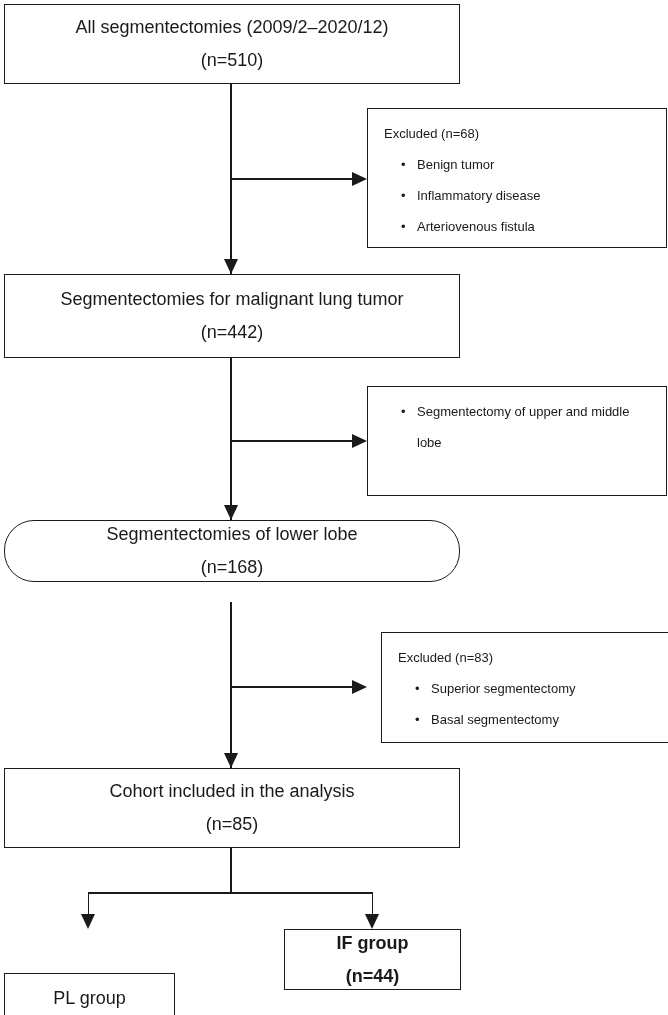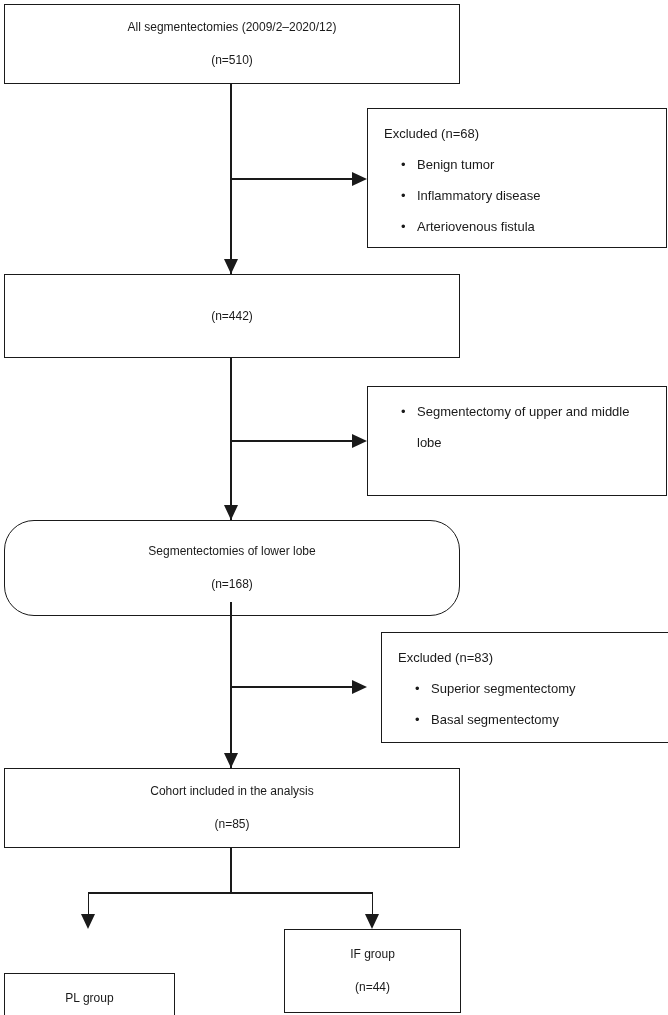--- a/index.html
+++ b/index.html
@@ -21,21 +21,21 @@
     box-sizing: border-box;
     border: 1.5px solid #1a1a1a;
     background: #ffffff;
   }
   .main-box {
     display: flex;
     flex-direction: column;
     justify-content: center;
     align-items: center;
     text-align: center;
-    font-size: 12px;
+    font-size: 18px;
   }
   .main-box .bline {
     line-height: 33px;
     white-space: nowrap;
   }
   .excl-box {
     font-size: 13px;
     padding: 9px 8px 0 16px;
   }
   .excl-title {
@@ -83,24 +83,25 @@
 <body>
 
 <div class="canvas">
 
   <div class="box main-box" style="left:4px; top:4px; width:456px; height:80px;">
     <div class="bline">All segmentectomies (2009/2–2020/12)</div>
     <div class="bline">(n=510)</div>
   </div>
 
   <div class="box main-box" style="left:4px; top:274px; width:456px; height:84px;">
+    <div class="bline">Segmentectomies for malignant lung tumor</div>
     <div class="bline">(n=442)</div>
   </div>
 
-  <div class="box main-box" style="left:4px; top:520px; width:456px; height:96px;border-radius:30px;">
+  <div class="box main-box" style="left:4px; top:520px; width:456px; height:62px;border-radius:30px;">
     <div class="bline">Segmentectomies of lower lobe</div>
     <div class="bline">(n=168)</div>
   </div>
 
   <div class="box main-box" style="left:4px; top:768px; width:456px; height:80px;">
     <div class="bline">Cohort included in the analysis</div>
     <div class="bline">(n=85)</div>
   </div>
 
   <div class="box excl-box" style="left:367px; top:108px; width:300px; height:140px;">
@@ -142,21 +143,21 @@
         <span class="btext">Basal segmentectomy</span>
       </li>
     </ul>
   </div>
 
   <div class="box main-box" style="left:4px; top:929px; width:171px; height:84px;margin-top:44px;">
     <div class="bline">PL group</div>
     <div class="bline">(n=41)</div>
   </div>
 
-  <div class="box main-box" style="left:284px; top:929px; width:177px; height:84px;">
+  <div class="box main-box" style="left:284px; top:929px; width:177px; height:61px;font-weight:bold;">
     <div class="bline">IF group</div>
     <div class="bline">(n=44)</div>
   </div>
 
   <div class="vline" style="left:230.25px; top:84px;  height:190px;"></div>
   <div class="arr-down" style="left:224px; top:259px;"></div>
 
   <div class="vline" style="left:230.25px; top:358px; height:162px;"></div>
   <div class="arr-down" style="left:224px; top:505px;"></div>
 

